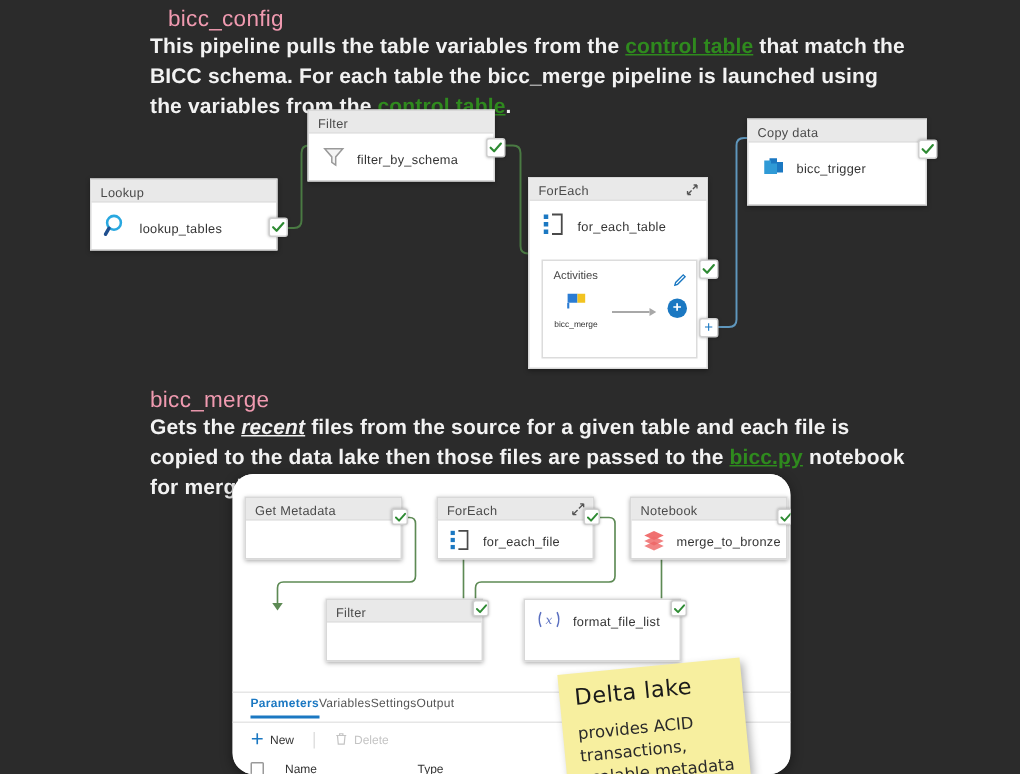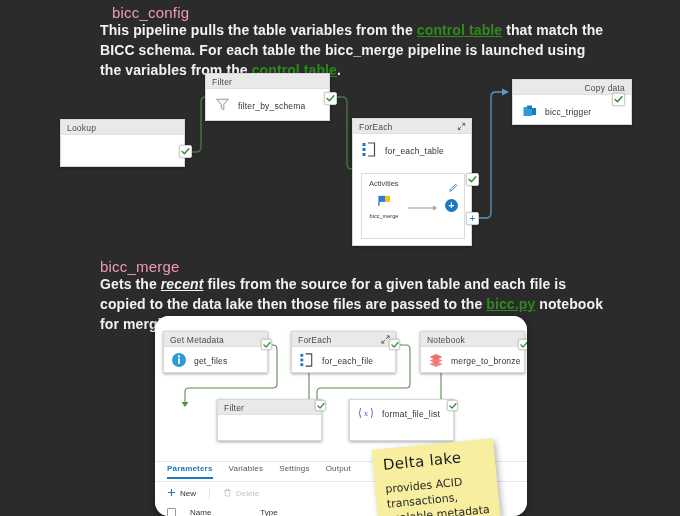--- a/index.html
+++ b/index.html
@@ -117,21 +117,21 @@
     position:absolute;
     background:#ffffff;
     border-radius:14px;
     overflow:hidden;
     box-shadow:0 2px 8px rgba(0,0,0,.4);
   }
   .card-canvas { position:absolute; inset:0; background:#fff; }
 
   
   .tabs {
-    position:absolute; display:flex; gap:16px;
+    position:absolute; display:flex; 
     font-size:8px; color:#555;
   }
   .tab { padding-bottom:4px; letter-spacing:.2px; }
   .tab.active { color:#1b78c2; border-bottom:2px solid #1b78c2; font-weight:600; }
   .panel-div { position:absolute; height:1px; background:#e6e6e6; }
   .toolbar { position:absolute; display:flex; align-items:center; gap:13px; font-size:8px; color:#333; }
   .tb-item { display:flex; align-items:center; gap:4px; }
   .tb-item.dim { color:#c4c4c4; }
   .vsep { width:1px; height:11px; background:#e0e0e0; }
   .thead { position:absolute; display:flex; align-items:center; font-size:8px; color:#333; }
@@ -171,20 +171,29 @@
 
   <path d="M330,37 L342,37 Q347,37 347,42 L347,104 Q347,109 352,109 L358,109" stroke="#4a7a43" stroke-width="1.3" fill="none"></path>
   <polygon points="358,105.5 365,109 358,112.5" fill="#4a7a43"></polygon>
 
   <path d="M474,158 L486,158 Q491,158 491,153 L491,37 Q491,32 496,32 L502,32" stroke="#5f97bd" stroke-width="1.3" fill="none"></path>
   <polygon points="502,28.5 509,32 502,35.5" fill="#5f97bd"></polygon>
 </svg>
 
 <div class="node" style="left:60px; top:119px; width:125px; height:48px;">
   <div class="node-hd">Lookup</div>
+  <div class="node-bd">
+    <span>
+      <svg width="17" height="17" viewBox="0 0 17 17">
+        <circle cx="7" cy="6.5" r="4.6" fill="none" stroke="#29a8e0" stroke-width="1.7"></circle>
+        <line x1="3.6" y1="10.2" x2="1.3" y2="14.2" stroke="#1f4f8f" stroke-width="2.3" stroke-linecap="round"></line>
+      </svg>
+    </span>
+    <span class="lbl">lookup_tables</span>
+  </div>
 </div>
 <div class="badge" style="left:179px; top:145px;">
   <svg viewBox="0 0 10 10">
       <path d="M1.2,5 L3.8,7.6 L8.8,1.9" stroke="#2e8b33" stroke-width="1.6" fill="none" stroke-linecap="round" stroke-linejoin="round"></path>
     </svg>
 </div>
 
 <div class="node" style="left:205px; top:73px; width:125px; height:48px;">
   <div class="node-hd">Filter</div>
   <div class="node-bd">
@@ -252,21 +261,21 @@
     </div>
   </div>
 </div>
 <div class="badge" style="left:466px; top:173px;">
   <svg viewBox="0 0 10 10">
       <path d="M1.2,5 L3.8,7.6 L8.8,1.9" stroke="#2e8b33" stroke-width="1.6" fill="none" stroke-linecap="round" stroke-linejoin="round"></path>
     </svg>
 </div>
 <div class="plus-badge" style="left:466px; top:212px;">+</div>
 
-<div class="node" style="left:512px; top:79px; width:120px; height:46px;text-align:right;">
+<div class="node" style="left:498px; top:79px; width:120px; height:58px;">
   <div class="node-hd">Copy data</div>
   <div class="node-bd">
     <span>
       <svg width="17" height="17" viewBox="0 0 17 17">
         <path d="M6,3.5 L11,3.5 L11,6 L15,6 L15,13 L6,13 Z" fill="#1b78c2"></path>
         <path d="M2.5,5 L7,5 L7,7 L11,7 L11,14 L2.5,14 Z" fill="#2f9ad6"></path>
       </svg>
     </span>
     <span class="lbl">bicc_trigger</span>
   </div>
@@ -296,30 +305,20 @@
 
     <path d="M243,29 L251,29 Q255,29 255,33 L255,68 Q255,72 251,72 L166,72 Q162,72 162,76 L162,86" stroke="#5d8a54" stroke-width="1.1" fill="none"></path>
     <polygon points="158.5,86 165.5,86 162,91" fill="#5d8a54"></polygon>
 
     <path d="M272,90 L282,90 Q286,90 286,86 L286,33 Q286,29 282,29 L273,29" stroke="#5d8a54" stroke-width="1.1" fill="none"></path>
     <polygon points="273,25.8 267,29 273,32.2" fill="#5d8a54"></polygon>
   </svg>
 
   <div class="node" style="left:8px; top:15px; width:105px; height:42px;">
     <div class="node-hd">Get Metadata</div>
-    <div class="node-bd" style="padding:5px 7px;">
-      <span>
-        <svg width="16" height="16" viewBox="0 0 16 16">
-          <circle cx="8" cy="8" r="7" fill="#2f9ad6"></circle>
-          <rect x="7.1" y="6.4" width="1.8" height="5.4" fill="#fff"></rect>
-          <circle cx="8" cy="4.4" r="1.1" fill="#fff"></circle>
-        </svg>
-      </span>
-      <span class="lbl">get_files</span>
-    </div>
   </div>
   <div class="badge" style="left:106px; top:23px; width:11px; height:11px;">
     <svg viewBox="0 0 10 10" style="width:8px;height:8px;">
         <path d="M1.2,5 L3.8,7.6 L8.8,1.9" stroke="#2e8b33" stroke-width="1.6" fill="none" stroke-linecap="round" stroke-linejoin="round"></path>
       </svg>
   </div>
 
   <div class="node" style="left:136px; top:15px; width:105px; height:42px;">
     <div class="node-hd">
       <span>ForEach</span>
@@ -420,20 +419,20 @@
           <path d="M2.2,2.6 L7.8,2.6 L7.2,9 L2.8,9 Z M1.3,2.6 L8.7,2.6 M3.8,2.6 L3.8,1.3 L6.2,1.3 L6.2,2.6" stroke="#c4c4c4" stroke-width=".9" fill="none"></path>
         </svg>
       </span>
       <span>Delete</span>
     </div>
   </div>
 
   <div class="thead" style="left:12px; top:192px; width:345px;">
     <span class="chk"></span>
     <span style="margin-left:14px;text-align:center;">Name</span>
-    <span style="margin-left:49px;text-align:center;">Type</span>
+    <span style="margin-left:67px;text-align:center;">Type</span>
   </div>
 </div>
 
 <div class="sticky" style="left:375px; top:444px; width:122px; height:78px;">
   <div class="st-title">Delta lake</div>
   <div class="st-body">provides ACID transactions, scalable metadata</div>
 </div>
 
 </body></html>

